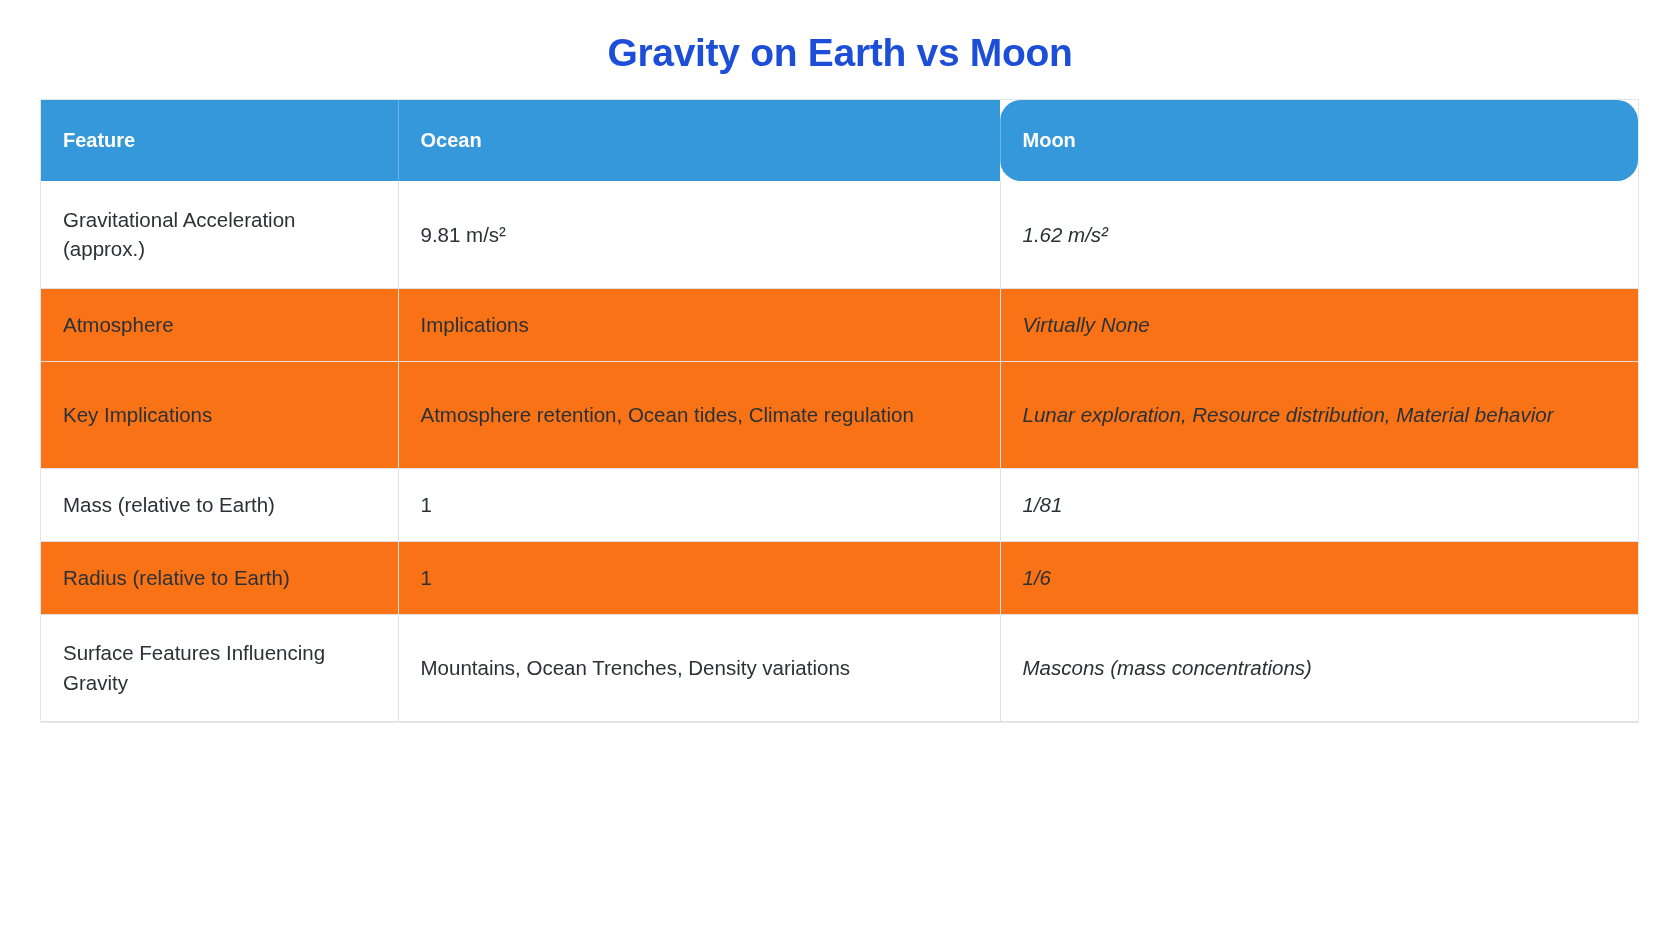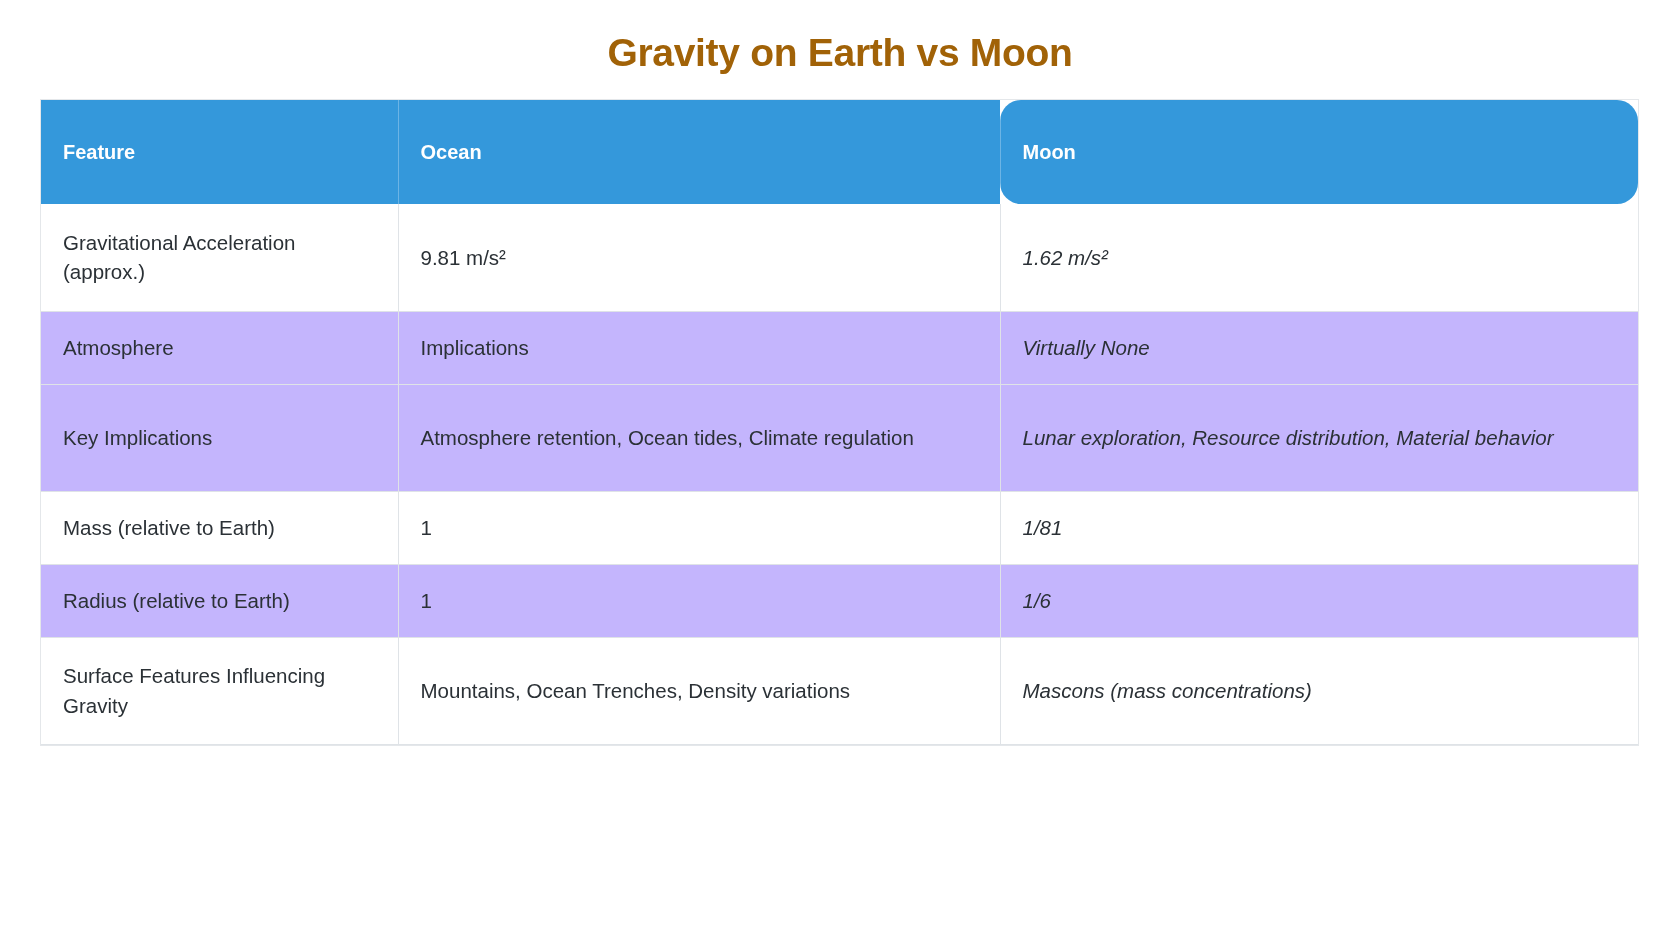--- a/index.html
+++ b/index.html
@@ -20,21 +20,21 @@
     width: 1680px;
     height: 928px;
     position: relative;
   }
 
   .page-title {
     width: 100%;
     text-align: center;
     font-size: 39px;
     font-weight: bold;
-    color: #a16207;
+    color: #1d4ed8;
     letter-spacing: -0.3px;
     margin: 0;
     padding-top: 30px;
     padding-bottom: 0;
     line-height: 1.2;
   }
 
   .table-wrap {
     position: absolute;
     left: 41px;
@@ -54,41 +54,41 @@
   table.cmp col.c-earth   { width: 602px; }
   table.cmp col.c-moon    { width: 638px; }
 
   table.cmp thead th {
     background: #3498db;
     color: #ffffff;
     font-size: 20px;
     font-weight: bold;
     text-align: left;
     padding: 29px 22px;
-    height: 104px;
+    height: 81px;
     vertical-align: middle;
     border-right: 1px solid rgba(255,255,255,0.28);
     white-space: nowrap;
   }
   table.cmp thead th:last-child { border-right: none; border-radius: 21px; }
 
   table.cmp tbody td {
     font-size: 20.5px;
     color: #2b3136;
     padding: 16px 22px;
     vertical-align: middle;
     line-height: 1.42;
     border-bottom: 1px solid #dfe3e7;
     border-right: 1px solid #dfe3e7;
     background: #ffffff;
   }
   table.cmp tbody td:last-child { border-right: none; font-style: italic; }
 
   table.cmp tbody tr.stripe td {
-    background: #c4b5fd;
+    background: #f97316;
   }
 
   table.cmp tbody tr.r-tall td { height: 107px; }
   table.cmp tbody tr.r-short td { height: 73px; }
   table.cmp tbody tr:last-child td { border-bottom: 1px solid #dfe3e7; }
 </style>
 </head>
 <body>
 
 <div class="page">

